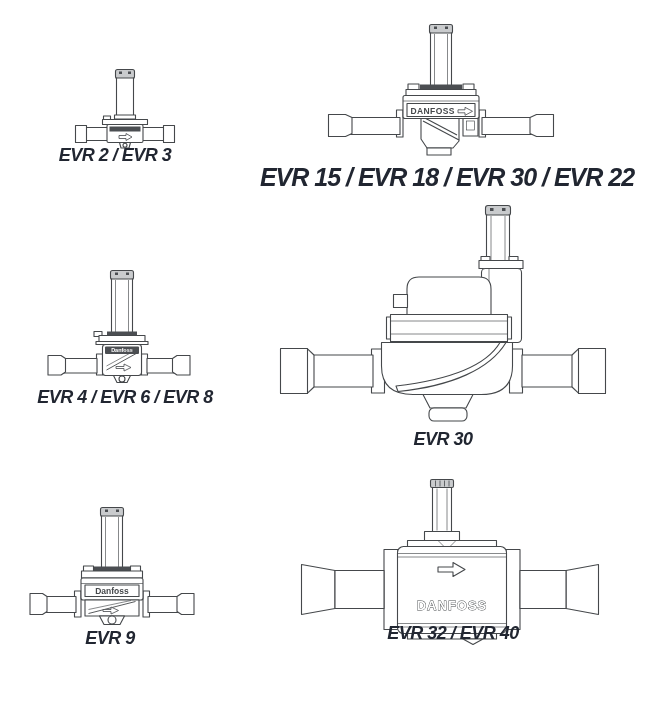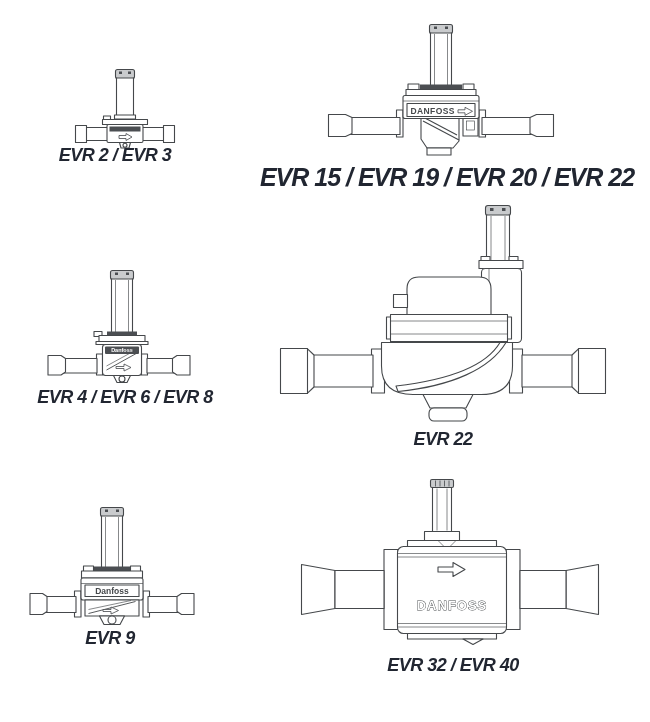--- a/index.html
+++ b/index.html
@@ -93,21 +93,21 @@
         <path class="lnf" d="M229.5 92.5 h-17 l-6.5 3 v16 l6.5 3 h17 z"></path>
       </g>
       <g>
         <rect class="lnf" x="79" y="73.5" width="76" height="23" rx="2"></rect>
         <line class="thin" x1="79" y1="79" x2="155" y2="79"></line>
         <rect class="lnf" x="83" y="81.5" width="68" height="13"></rect>
         <text class="brand-sm" x="86.5" y="91.5" font-size="8.5" letter-spacing="0.4">DANFOSS</text>
         <path class="lnf" style="stroke-width:0.8" d="M134 87.8 h7 v-2.5 l7.5 4 -7.5 4 v-2.5 h-7 z"></path>
       </g>
     </svg>
-    <div class="caption long" style="left:447px;top:164px">EVR 15 / EVR 19 / EVR 20 / EVR 22</div>
+    <div class="caption long" style="left:447px;top:164px">EVR 15 / EVR 18 / EVR 30 / EVR 22</div>
   </section>
 
   <section>
     <svg class="drawing" style="left:44px;top:268px" width="150" height="118" viewBox="0 0 150 118">
       <g>
         <rect class="shade" x="66.5" y="2.5" width="23" height="9" rx="2"></rect>
         <rect class="dark" x="71" y="4.5" width="3" height="2.5"></rect>
         <rect class="dark" x="82" y="4.5" width="3" height="2.5"></rect>
         <rect class="lnf" x="67.5" y="11" width="21" height="54"></rect>
         <line class="thin" x1="71.5" y1="12" x2="71.5" y2="64"></line>
@@ -185,21 +185,21 @@
         <line class="ln" x1="296" y1="152" x2="302.5" y2="145.8"></line>
         <line class="ln" x1="296" y1="184" x2="302.5" y2="190.2"></line>
       </g>
       <g>
         <path class="lnf" d="M105.5 139.5 H236.5 V163 Q236.5 191.5 205 191.5 H137 Q105.5 191.5 105.5 163 Z"></path>
         <path class="lnf" d="M224 139.5 C210 163 172 177 120 183 L122 188.5 C176 183 214 166 230 139.5 Z"></path>
         <path class="lnf" d="M147 191.5 H197 L190 205 H154 Z"></path>
         <rect class="lnf" x="153" y="205" width="38" height="13" rx="5"></rect>
       </g>
     </svg>
-    <div class="caption" style="left:443px;top:430px">EVR 22</div>
+    <div class="caption" style="left:443px;top:430px">EVR 30</div>
   </section>
 
   <section>
     <svg class="drawing" style="left:26px;top:505px" width="172" height="128" viewBox="0 0 172 128">
       <g>
         <rect class="shade" x="74.5" y="2.5" width="23" height="9" rx="2"></rect>
         <rect class="dark" x="79" y="4.5" width="3" height="2.5"></rect>
         <rect class="dark" x="90" y="4.5" width="3" height="2.5"></rect>
         <rect class="lnf" x="75.5" y="11" width="21" height="54"></rect>
         <line class="thin" x1="79.5" y1="12" x2="79.5" y2="64"></line>
@@ -270,16 +270,16 @@
         <line class="thin" x1="100.5" y1="76.5" x2="209.5" y2="76.5"></line>
         <line class="thin" x1="100.5" y1="80" x2="209.5" y2="80"></line>
         <line class="thin" x1="100.5" y1="146.5" x2="209.5" y2="146.5"></line>
         <line class="thin" x1="100.5" y1="150" x2="209.5" y2="150"></line>
         <path class="lnf" d="M141 90 h15 v-4.5 l12 7 -12 7 v-4.5 h-15 z"></path>
         <text class="brand-outline" x="155" y="133" font-size="13" text-anchor="middle">DANFOSS</text>
         <rect class="lnf" x="110.5" y="156.5" width="89" height="5.5"></rect>
         <path class="lnf" d="M166 162 h20 l-10 5.5 z"></path>
       </g>
     </svg>
-    <div class="caption" style="left:453px;top:656px">EVR 32 / EVR 40</div>
+    <div class="caption" style="left:453px;top:624px">EVR 32 / EVR 40</div>
   </section>
 
 </div>
 
 </body></html>

